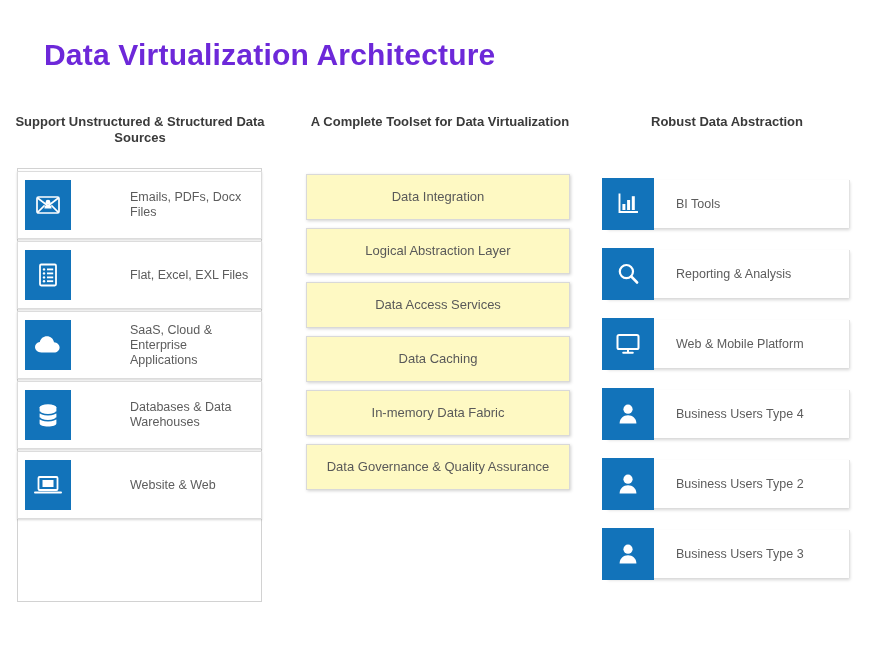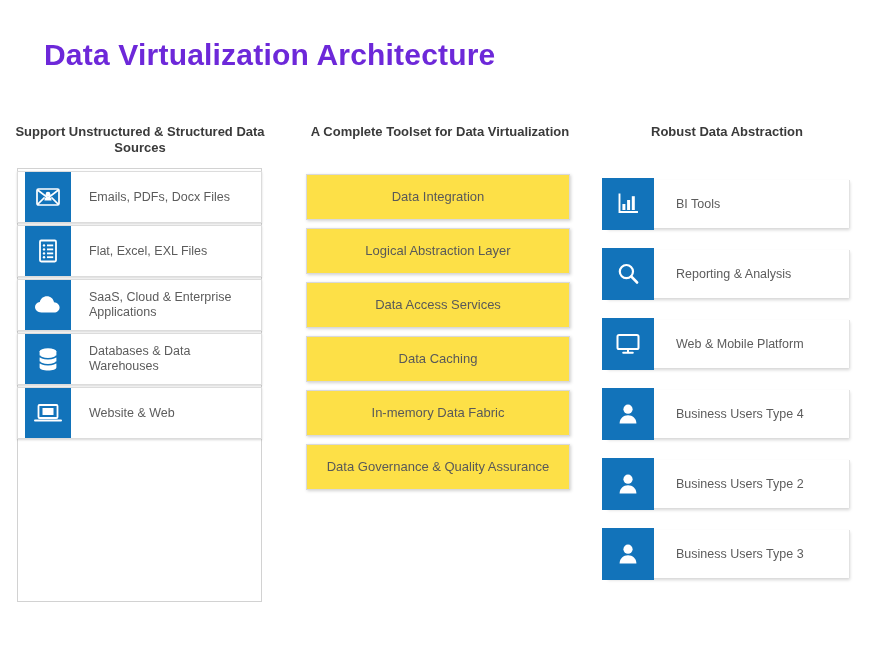--- a/index.html
+++ b/index.html
@@ -23,21 +23,21 @@
     font-size: 30px;
     font-weight: bold;
     color: #6d28d9;
     letter-spacing: 0.2px;
     white-space: nowrap;
   }
 
   
   .column {
     position: absolute;
-    top: 124px;
+    top: 114px;
   }
   #column-sources   { left: 10px;  width: 260px; }
   #column-toolset   { left: 300px; width: 280px; }
   #column-abstraction { left: 596px; width: 262px; }
 
   .column-header {
     text-align: center;
     font-size: 13px;
     font-weight: bold;
     color: #3a3a3a;
@@ -58,28 +58,29 @@
   }
 
   .source-list {
     position: absolute;
     left: 17px;
     top: 171px;
     width: 245px;
   }
   .source-row {
     position: relative;
-    height: 52px;
+    height: 68px;
     margin-bottom: 2px;
     background: #ffffff;
     border: 1px solid #dcdcdc;
     box-shadow: 0 1px 2px rgba(0,0,0,0.16);
     box-sizing: border-box;
     display: flex;
     align-items: center;
+    gap: 41px;
   }
   .source-row .icon-tile {
     width: 46px;
     height: 50px;
     margin-left: 7px;
     flex: 0 0 auto;
   }
   .source-row .row-label {
     font-size: 12.5px;
     color: #5c5c5c;
@@ -91,21 +92,21 @@
   
   .tool-list {
     position: absolute;
     left: 306px;
     top: 174px;
     width: 264px;
   }
   .tool-row {
     height: 46px;
     margin-bottom: 8px;
-    background: #fde047;
+    background: #fef9c3;
     border: 1px solid #d9d9d9;
     box-shadow: 1px 1px 3px rgba(0,0,0,0.18);
     box-sizing: border-box;
     display: flex;
     align-items: center;
     justify-content: center;
     text-align: center;
   }
   .tool-row .row-label {
     font-size: 13px;

